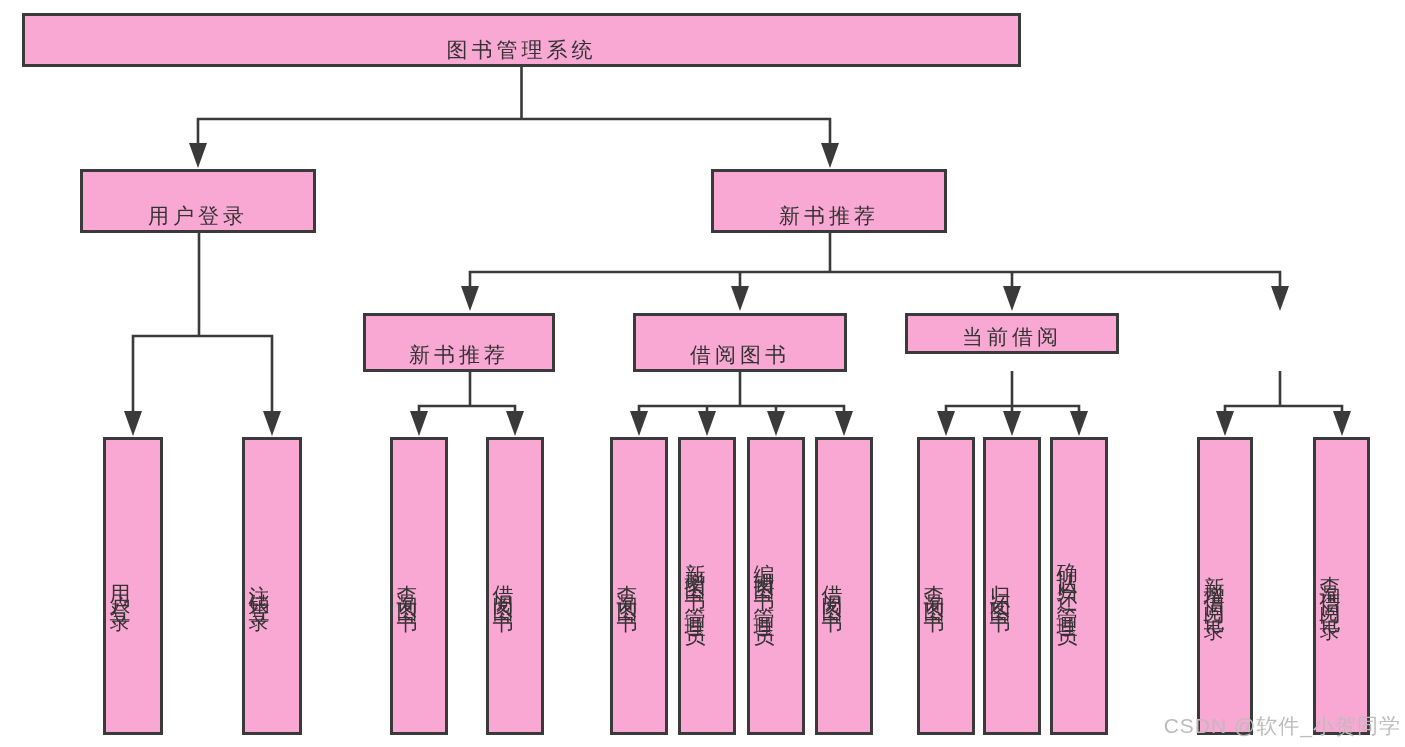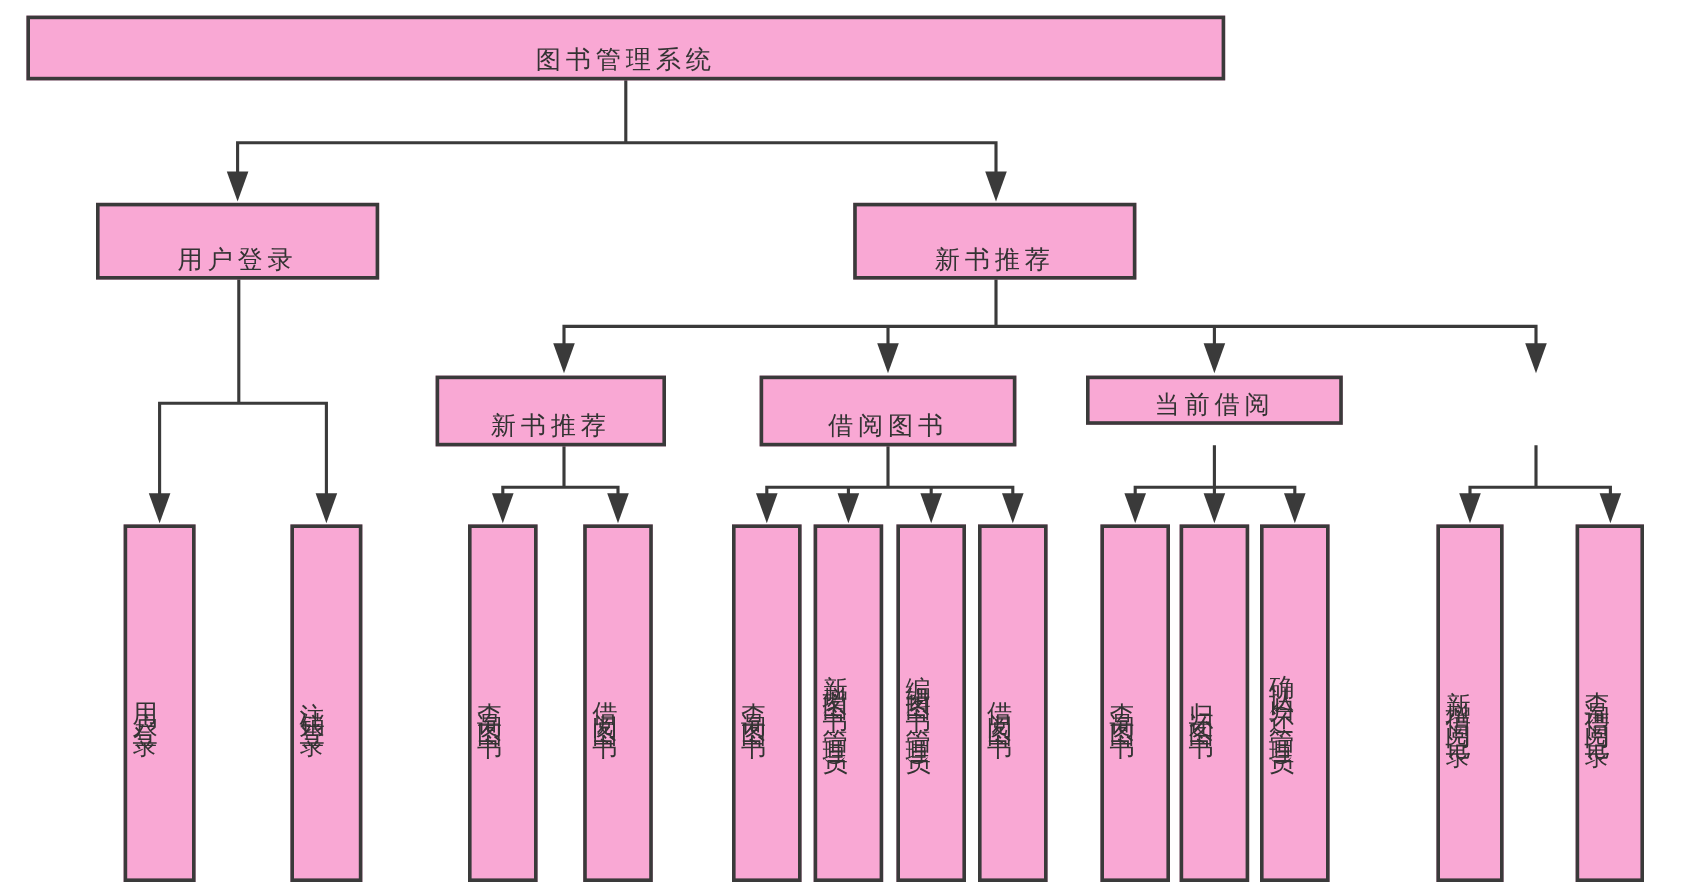--- a/index.html
+++ b/index.html
@@ -117,14 +117,15 @@
     <span>确认归还（管理员）</span>
   </div>
 
   <div class="vbox" style="left:1197px;width:56px;">
     <span>新增借阅记录</span>
   </div>
   <div class="vbox" style="left:1313px;width:57px;">
     <span>查询借阅记录</span>
   </div>
 
+  <div class="watermark">CSDN @软件_小贺同学</div>
 
 </div>
 
 </body></html>

